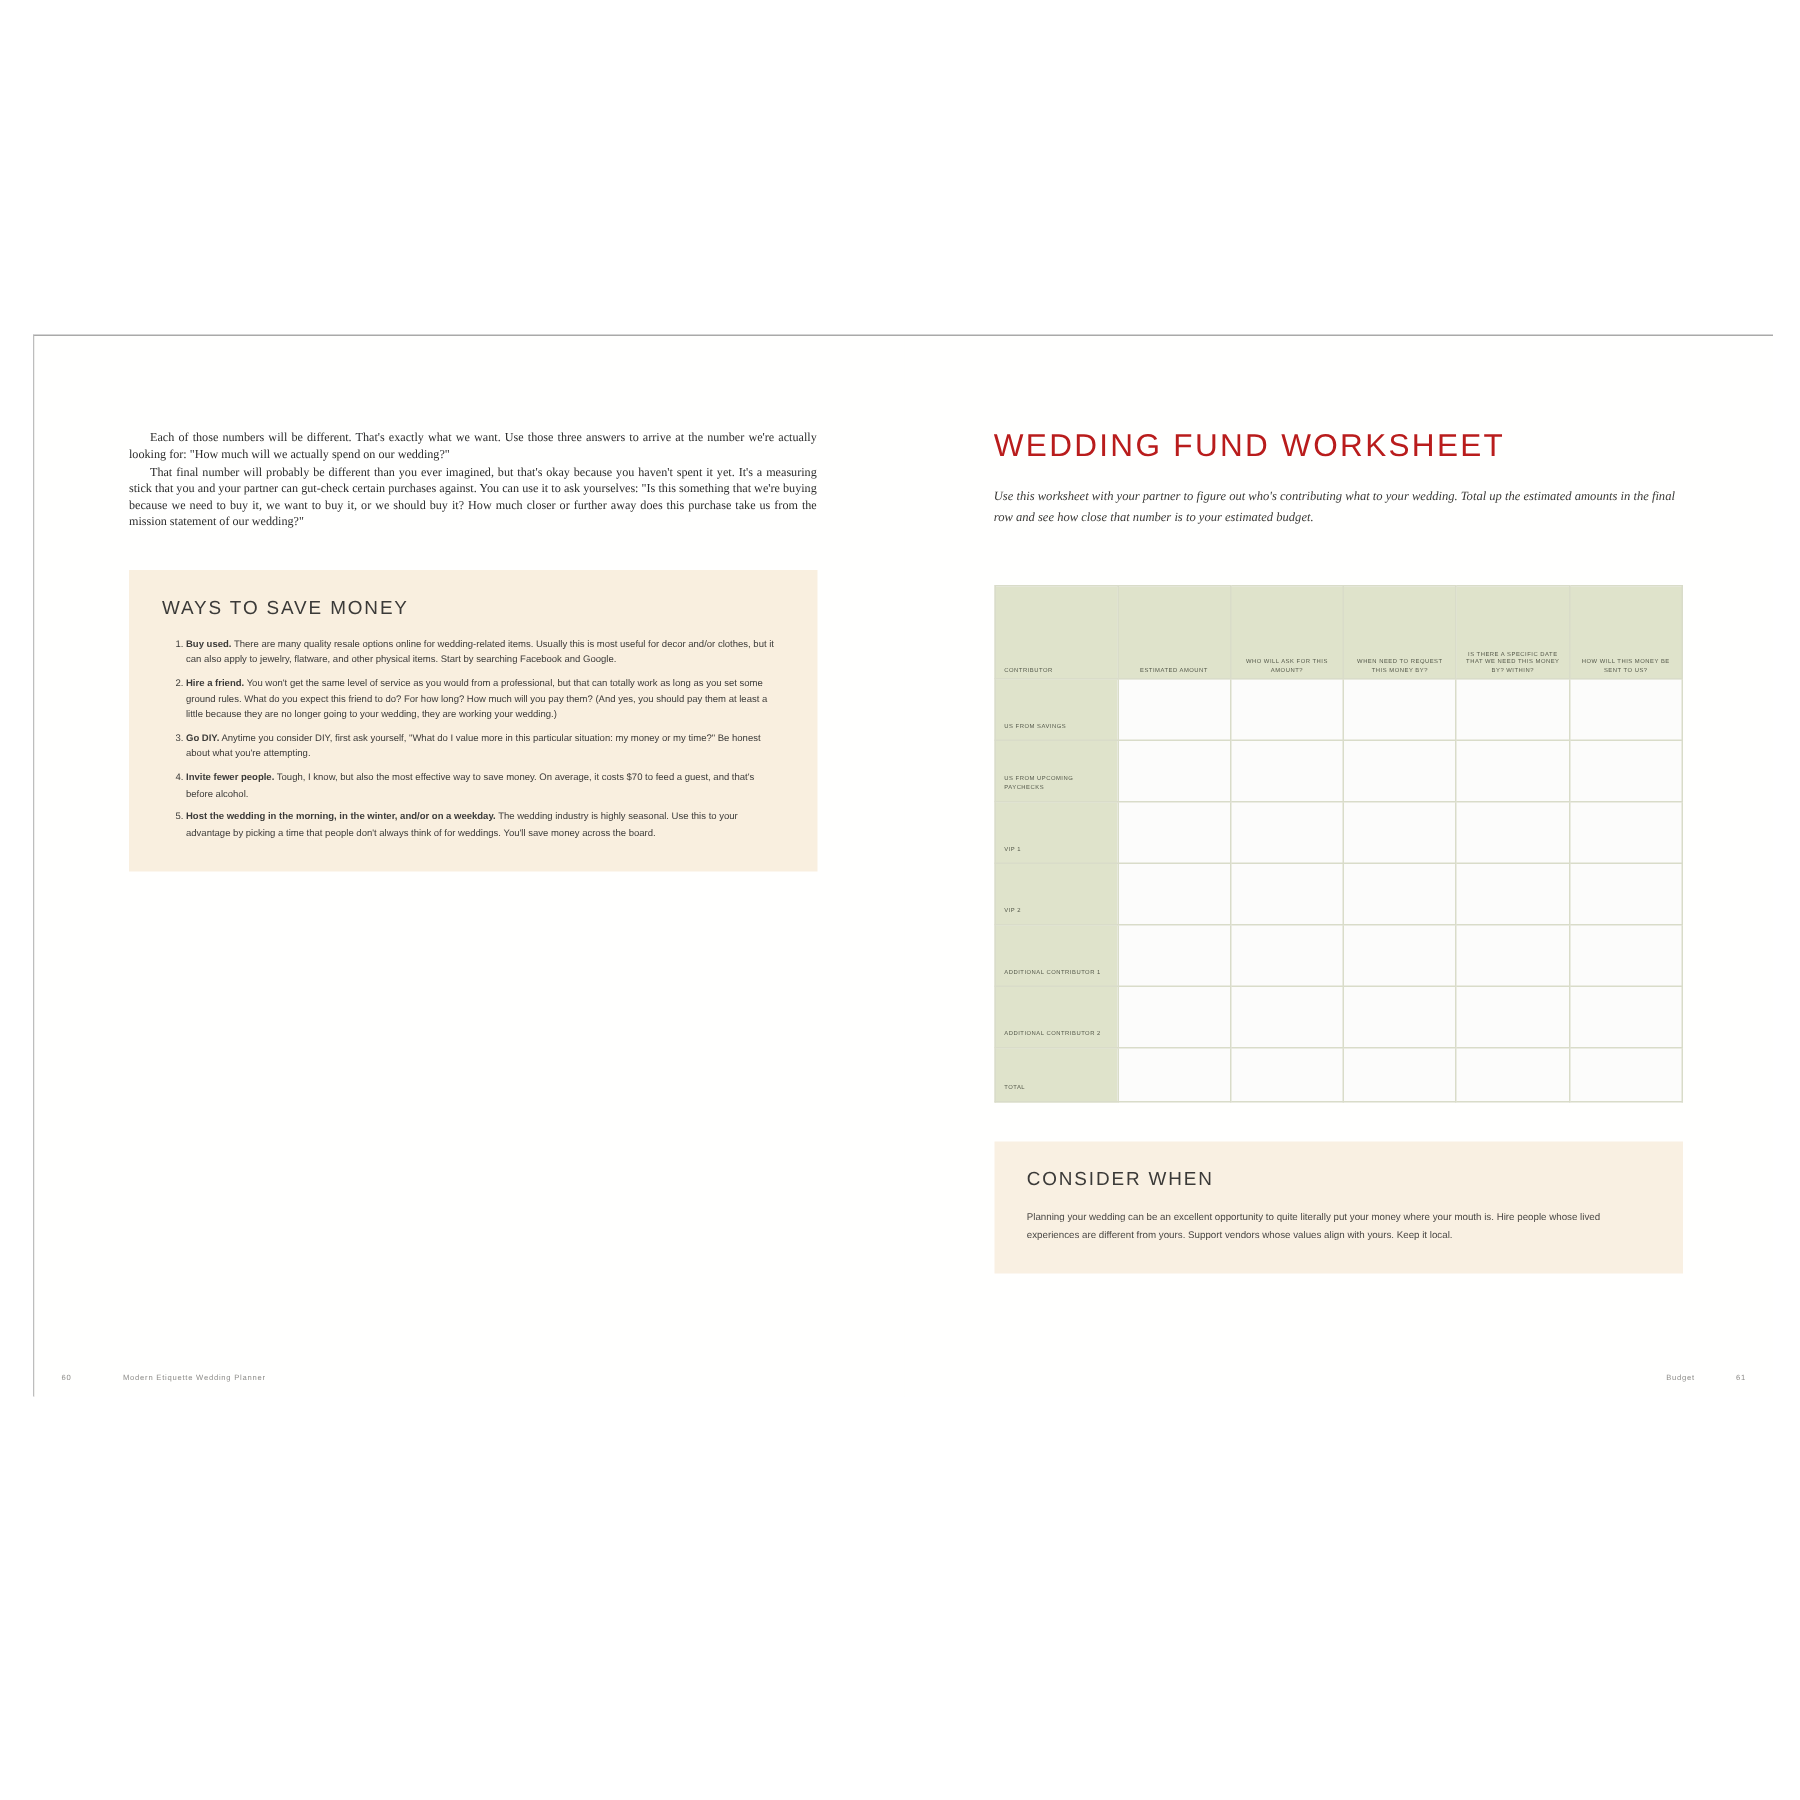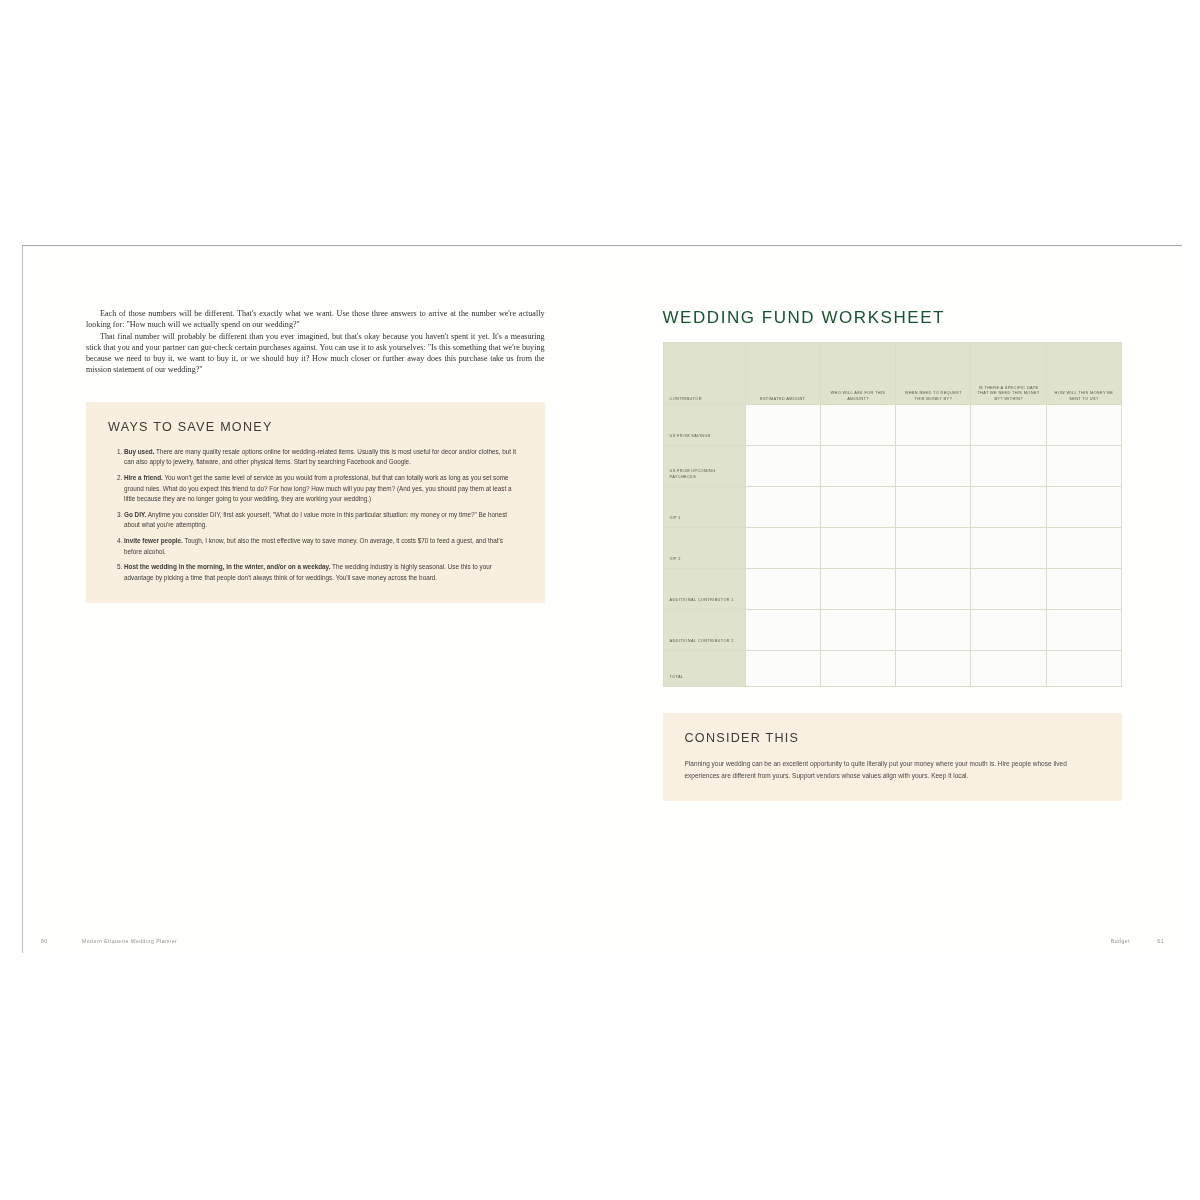--- a/index.html
+++ b/index.html
@@ -12,21 +12,21 @@
   #stage {
     position: relative;
     width: 1200px; height: 1200px;
     background: #ffffff;
     overflow: hidden;
   }
 
   
   #spread {
     position: absolute;
-    left: 22px; top: 245px;
+    left: 22px; top: 223px;
     width: 1160px; height: 708px;
     background: #fefefd;
     border-top: 1px solid #a9a9a9;
     border-left: 1px solid #bdbdbd;
     display: flex;
   }
   .page {
     position: relative;
     height: 100%;
     background: #fffffe;
@@ -73,23 +73,23 @@
   .consider-body {
     font-size: 6.5px;
     line-height: 11.5px;
     color: #4a4845;
     margin: 0;
     text-align: left;
   }
 
   
   .ws-title {
-    font-size: 17px;
+    font-size: 21px;
     letter-spacing: 1.55px;
-    color: #14532d;
+    color: #b91c1c;
     margin: 0 0 14px 0;
     font-weight: 400;
   }
   .ws-intro {
     font-family: "Liberation Serif", serif;
     font-style: italic;
     font-size: 8.4px;
     line-height: 14px;
     color: #3a3936;
     margin: 0 0 38px 0;
@@ -185,20 +185,21 @@
 
       <div class="footer left">
         <span class="fline pg">60</span>
         <span class="fline book">Modern Etiquette Wedding Planner</span>
       </div>
     </div>
 
     <div class="page right">
 
       <h1 class="ws-title">WEDDING FUND WORKSHEET</h1>
+      <p class="ws-intro">Use this worksheet with your partner to figure out who's contributing what to your wedding. Total up the estimated amounts in the final row and see how close that number is to your estimated budget.</p>
 
       <table class="worksheet">
         <colgroup>
           <col class="c1">
             <col>
             <col>
             <col>
             <col>
             <col>
         </colgroup>
@@ -266,21 +267,21 @@
             <td></td>
             <td></td>
             <td></td>
             <td></td>
             <td></td>
           </tr>
         </tbody>
       </table>
 
       <div class="callout cream2">
-        <div class="callout-title">CONSIDER THIS</div>
+        <div class="callout-title">CONSIDER WHEN</div>
         <p class="consider-body">Planning your wedding can be an excellent opportunity to quite literally put your money where your mouth is. Hire people whose lived experiences are different from yours. Support vendors whose values align with yours. Keep it local.</p>
       </div>
 
       <div class="footer right">
         <span class="fline sect">Budget</span>
         <span class="fline pg">61</span>
       </div>
     </div>
 
   </div>

